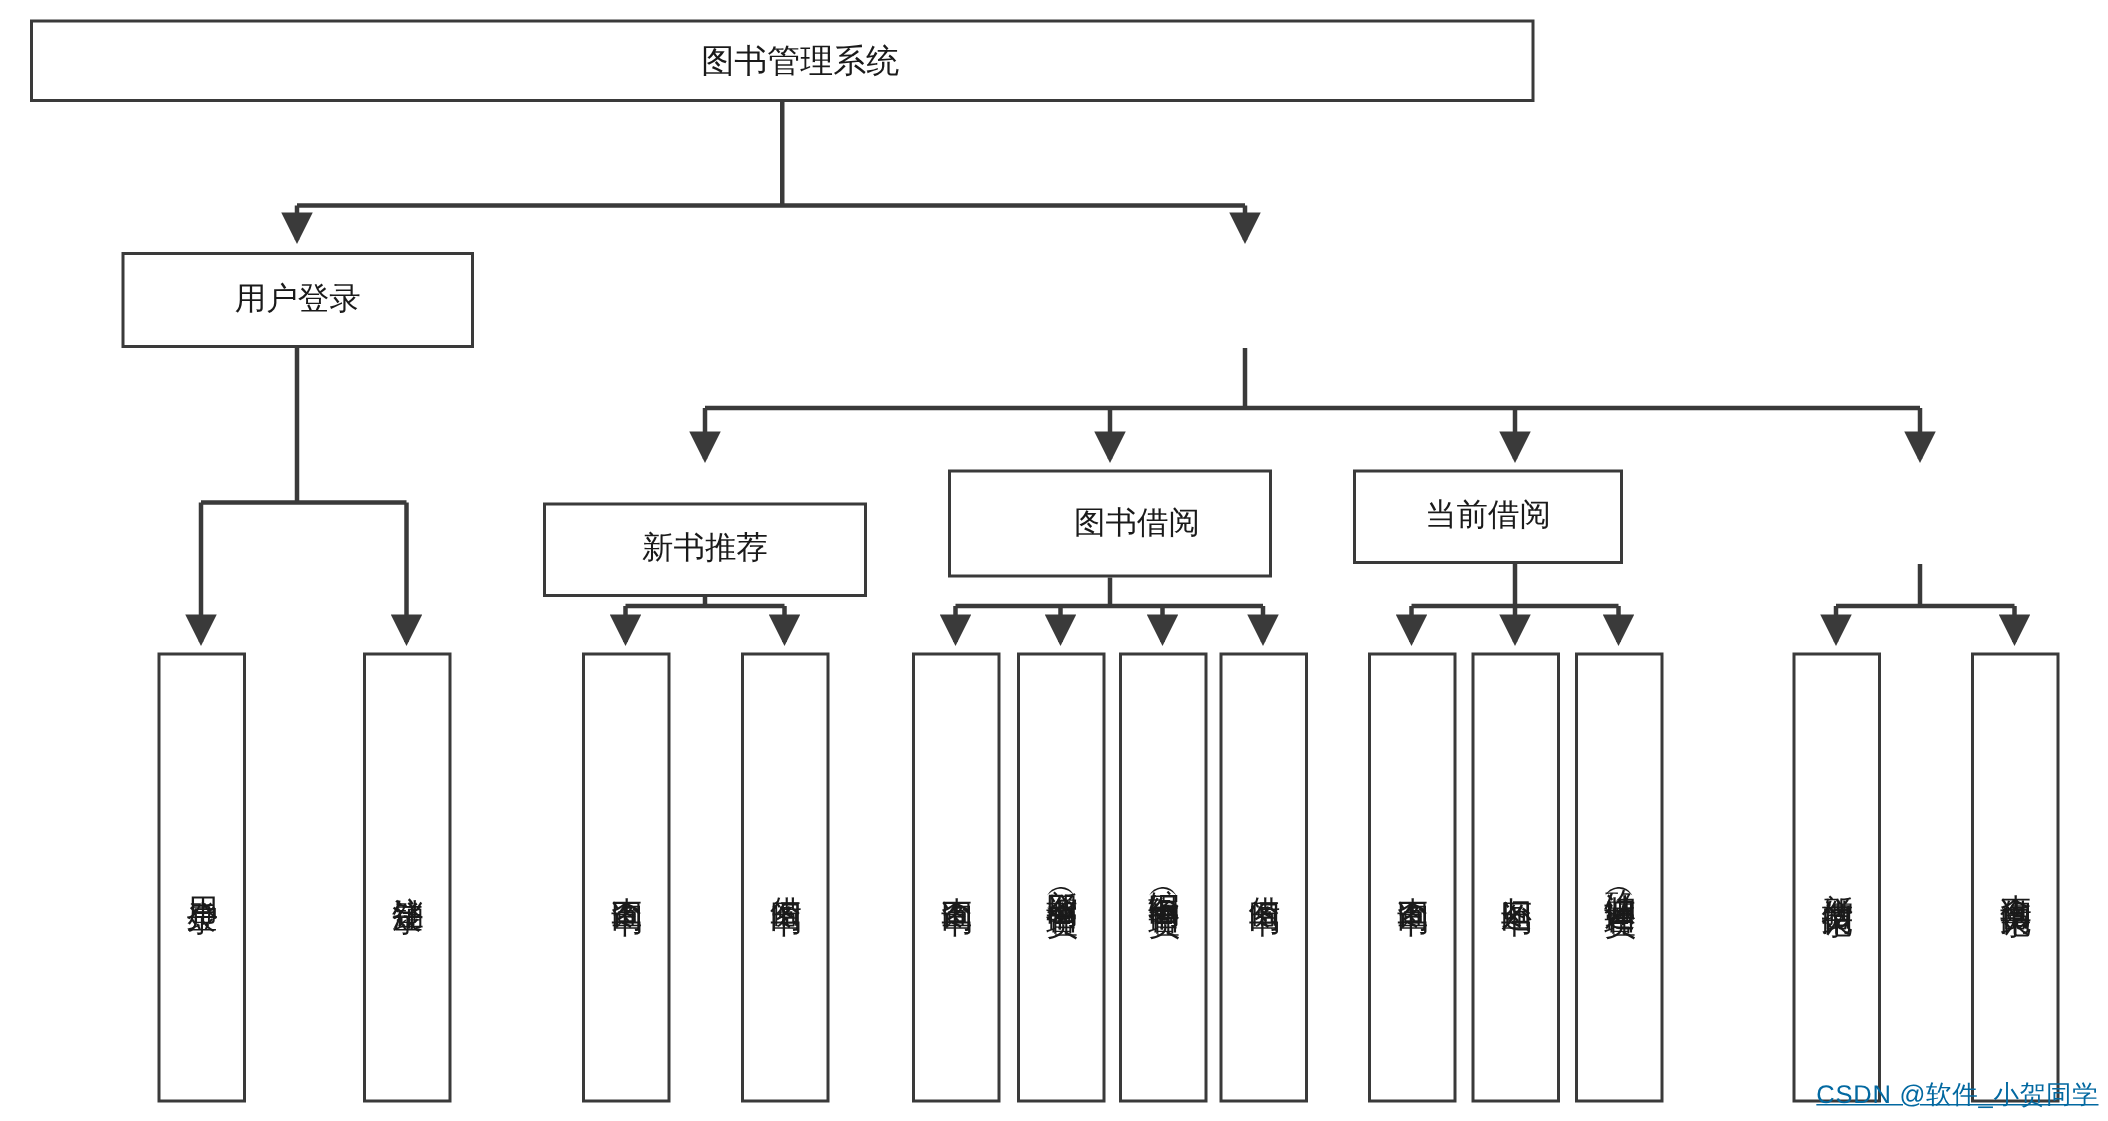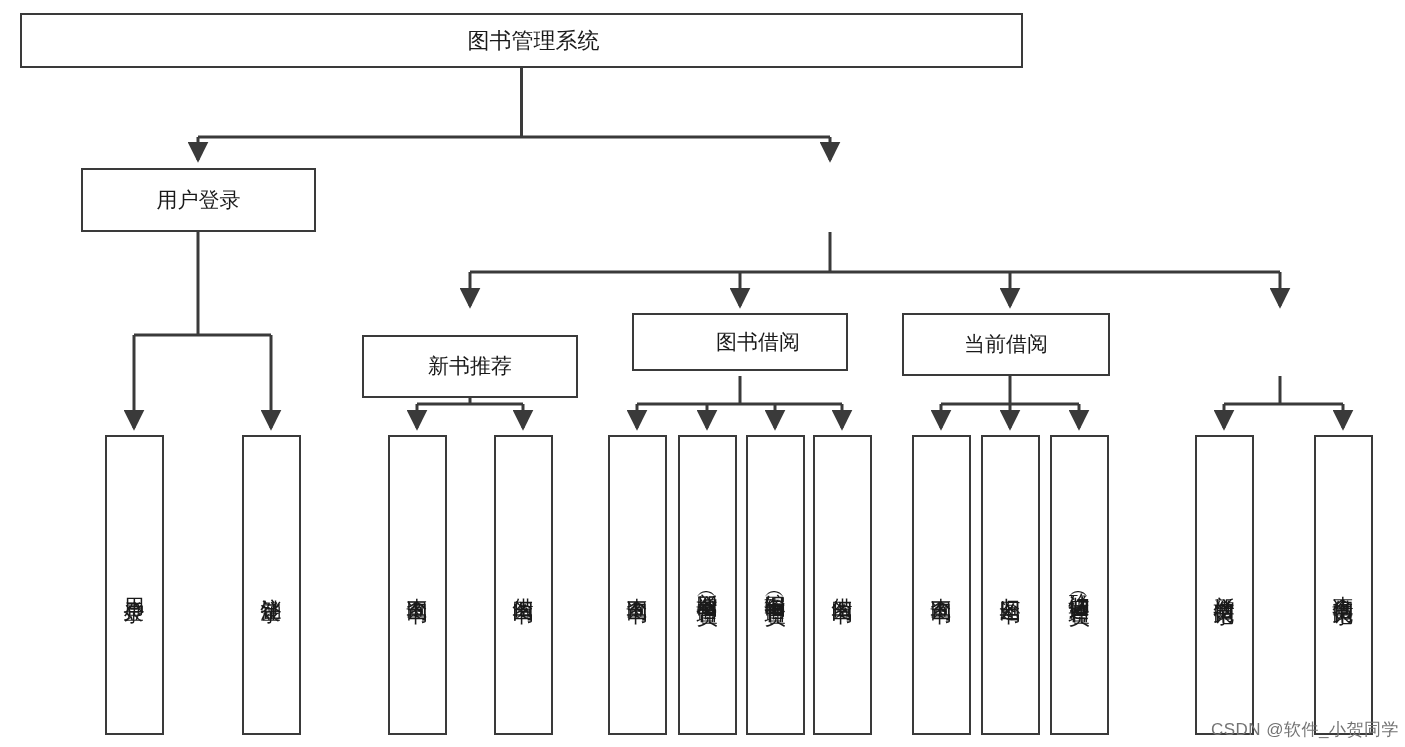--- a/index.html
+++ b/index.html
@@ -56,24 +56,25 @@
   }
   .node.v .vtext {
     display: block;
     white-space: normal;
   }
   #watermark {
     position: absolute;
     right: 6px;
     bottom: 6px;
     font-size: 17px;
-    color: #737373;
+    color: #0369a1;
     letter-spacing: 0.5px;
     z-index: 5;
     white-space: nowrap;
+    text-decoration: underline;
   }
 </style>
 </head>
 <body>
 
 <div id="canvas">
 
   <svg id="edges" viewBox="0 0 1405 747" width="1405" height="747" xmlns="http://www.w3.org/2000/svg">
     <defs>
       <marker id="arrow" viewBox="0 0 12 12" refX="10.5" refY="6" markerWidth="7" markerHeight="7" orient="auto-start-reverse">
@@ -128,24 +129,24 @@
     <span>图书管理系统</span>
   </div>
 
   <div class="node h" style="left:81px; top:168px; width:235px; height:64px;">
     <span>用户登录</span>
   </div>
 
   <div class="node h" style="left:362px; top:313px; width:216px; height:63px;margin-top:22px;">
     <span>新书推荐</span>
   </div>
-  <div class="node h" style="left:632px; top:313px; width:216px; height:58px;padding-left:36px;">
+  <div class="node h" style="left:632px; top:313px; width:216px; height:72px;padding-left:36px;">
     <span>图书借阅</span>
   </div>
-  <div class="node h" style="left:902px; top:313px; width:208px; height:63px;">
+  <div class="node h" style="left:902px; top:313px; width:180px; height:63px;">
     <span>当前借阅</span>
   </div>
 
   <div class="node v" style="left:105px; top:435px; width:59px; height:300px;">
     <span class="vtext">用户登录</span>
   </div>
   <div class="node v" style="left:242px; top:435px; width:59px; height:300px;">
     <span class="vtext">注销登录</span>
   </div>
 

